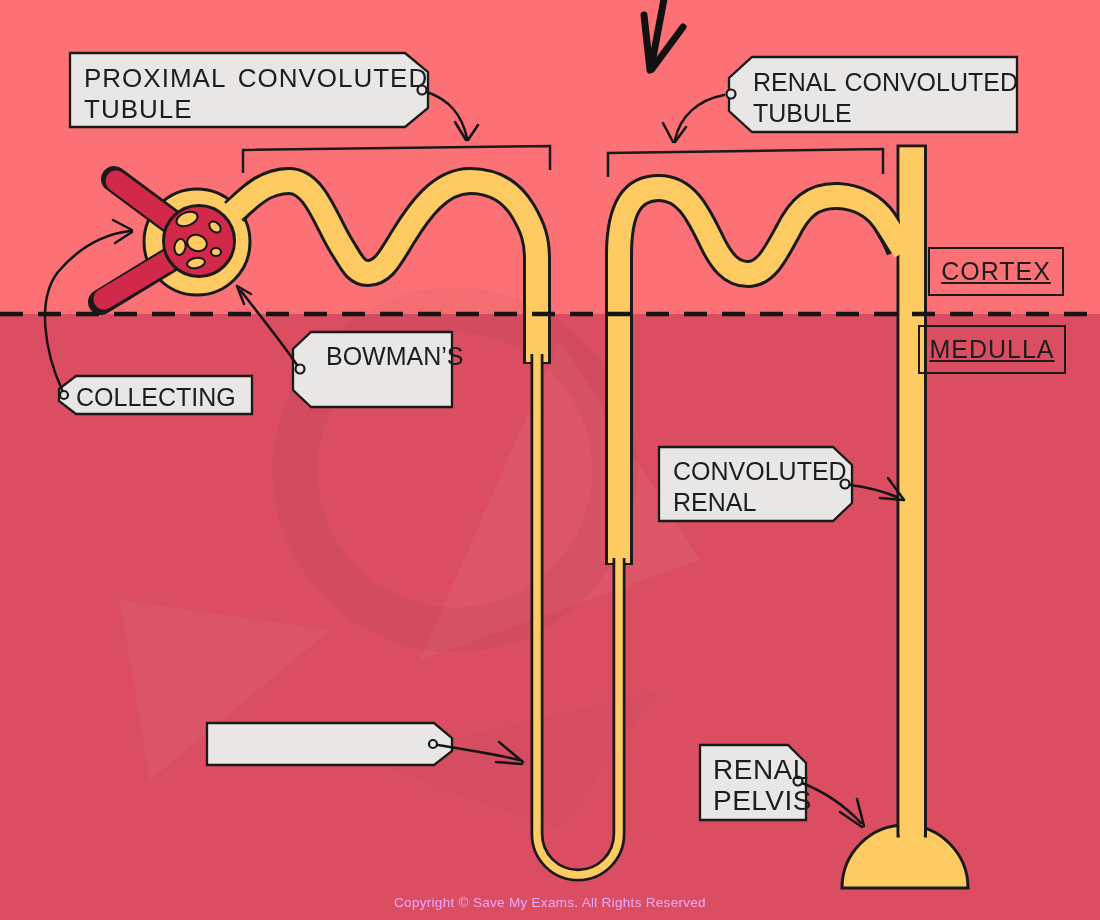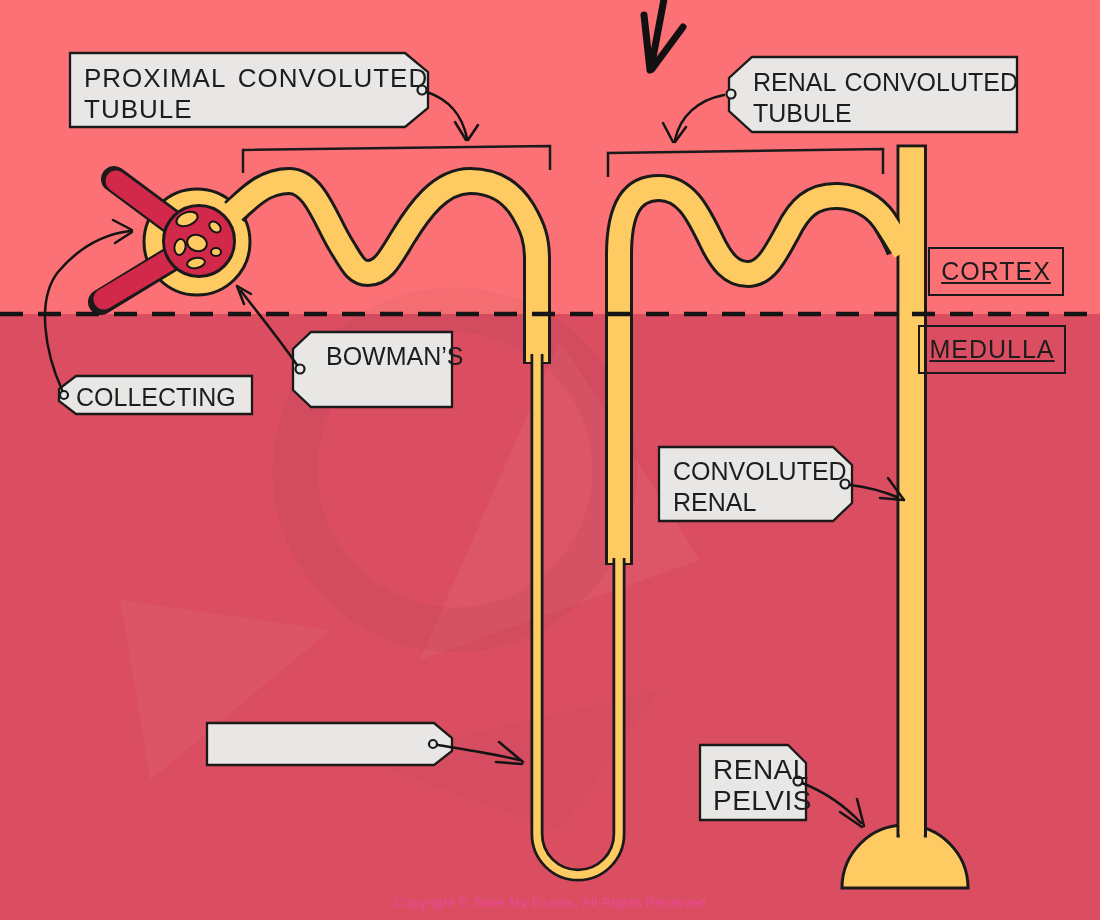--- a/index.html
+++ b/index.html
@@ -15,21 +15,21 @@
     position:absolute;color:#1d1d1d;font-size:25px;letter-spacing:0.5px;
     line-height:31px;white-space:nowrap;font-weight:400;
   }
   .zone-box{
     position:absolute;border:2.5px solid #1a1a1a;display:flex;
     align-items:center;justify-content:center;color:#1d1d1d;
     font-size:25px;letter-spacing:1px;text-decoration:underline;
   }
   .copyright{
     position:absolute;left:0;top:895px;width:1100px;text-align:center;
-    font-size:13.5px;color:#ec4899;letter-spacing:0.3px;
+    font-size:13.5px;color:#f0abfc;letter-spacing:0.3px;
   }
 </style>
 </head>
 <body>
 
 <div class="stage">
 
   <div class="region cortex-bg"></div>
   <div class="region medulla-bg"></div>
 

